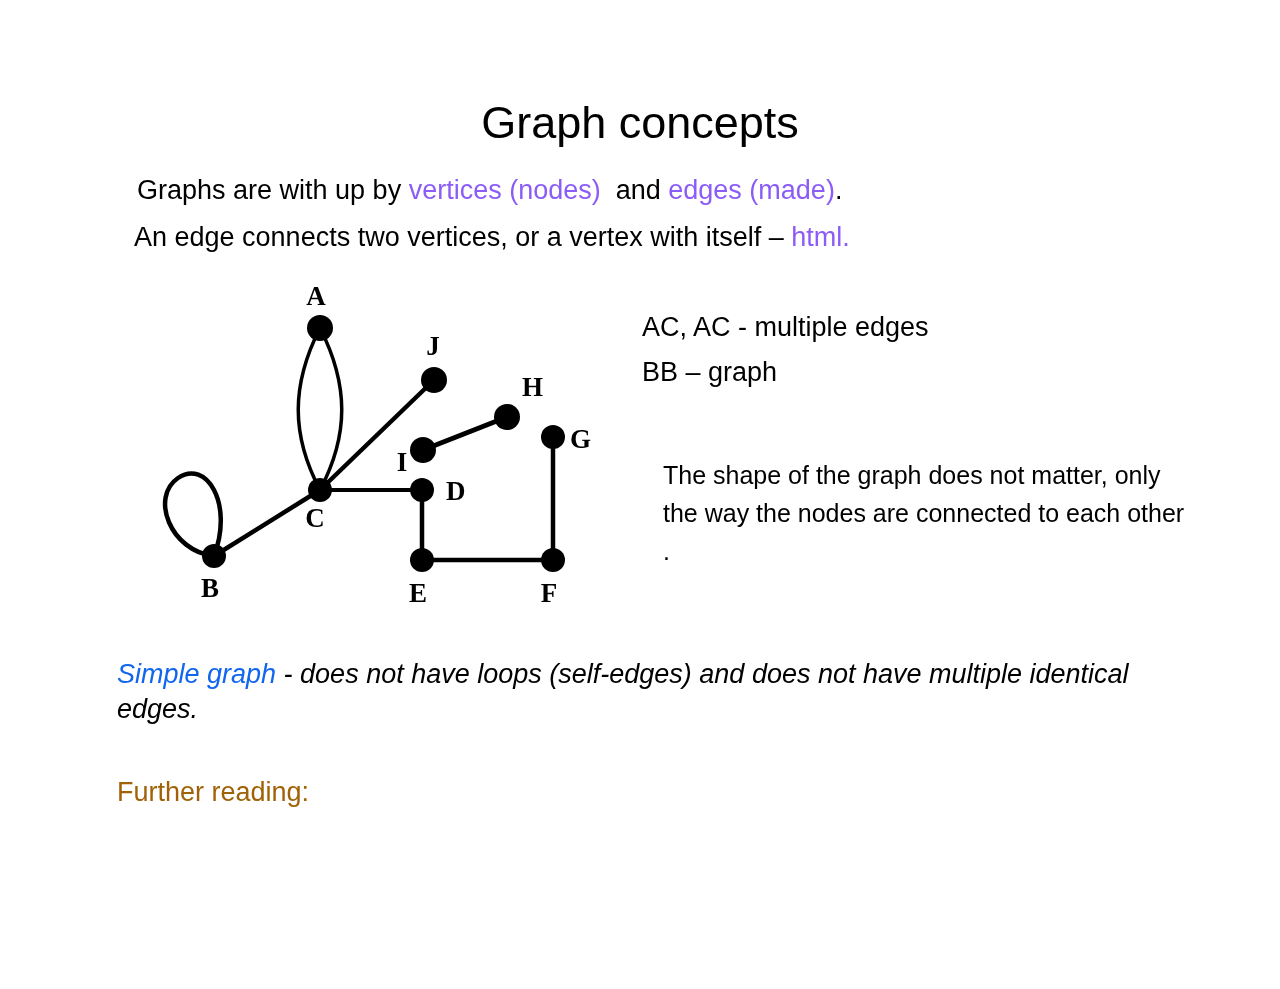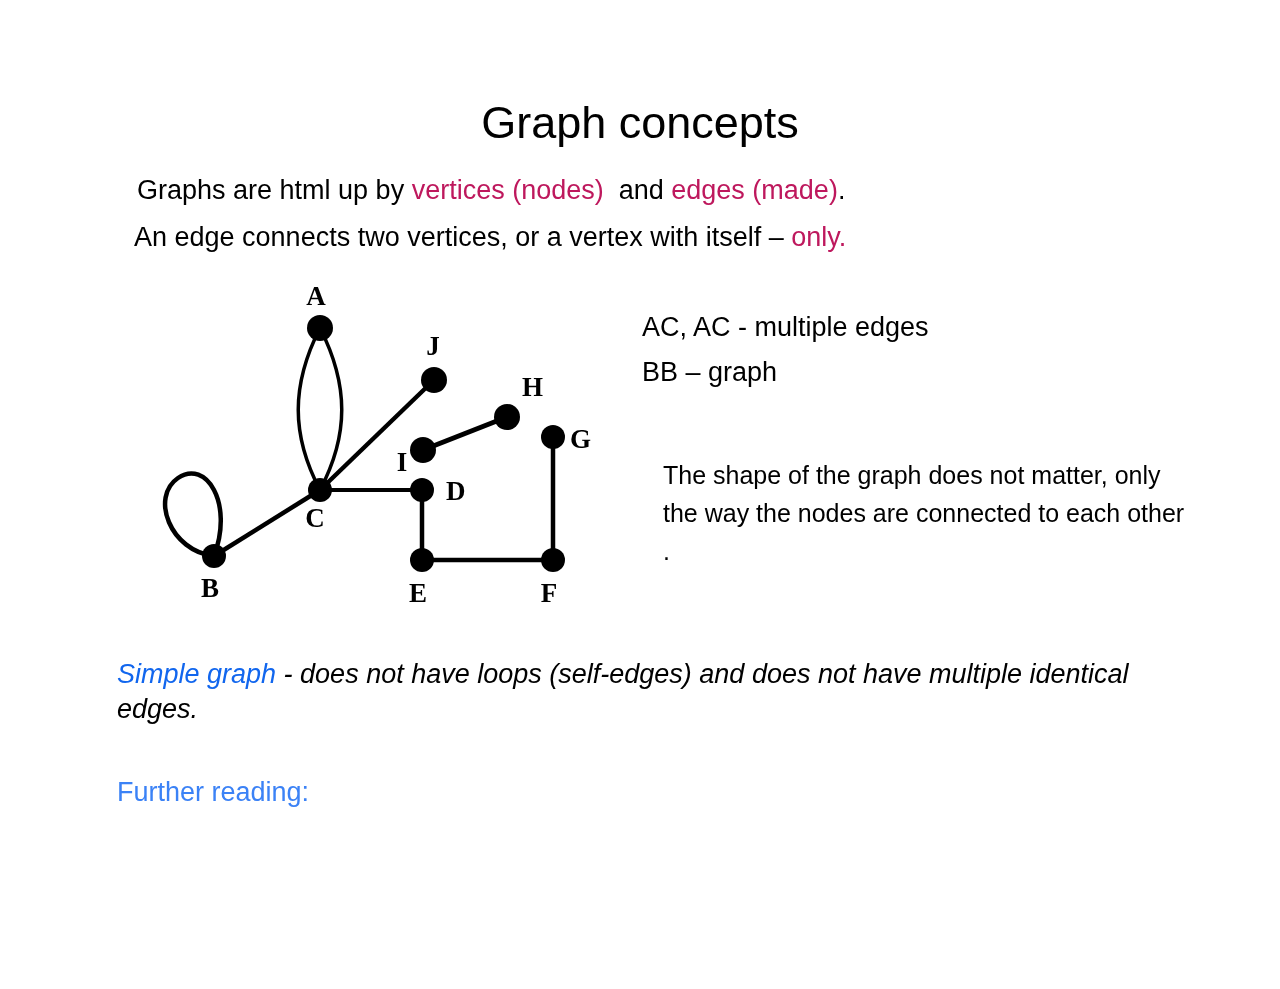--- a/index.html
+++ b/index.html
@@ -35,21 +35,21 @@
   }
   .intro-line {
     position: absolute;
     font-size: 27px;
     line-height: 1.05;
     white-space: pre;
     color: #000000;
   }
   #intro-line-1 { left: 137px; top: 176px; }
   #intro-line-2 { left: 134px; top: 223px; }
-  .pink { color: #be185d; }
+  .pink { color: #8b5cf6; }
   .blue { color: #1166ee; }
 
   .right-note {
     position: absolute;
     font-size: 27px;
     line-height: 1.05;
     white-space: pre;
     color: #000000;
   }
   #note-multiple-edges { left: 642px; top: 313px; }
@@ -77,21 +77,21 @@
     font-style: italic;
   }
 
   #further-reading-block {
     position: absolute;
     left: 117px;
     top: 775px;
     width: 1060px;
     font-size: 27px;
     line-height: 1.28;
-    color: #3b82f6;
+    color: #a16207;
   }
 
   #graph-figure {
     position: absolute;
     left: 130px;
     top: 275px;
     width: 490px;
     height: 345px;
   }
   #graph-figure svg { display: block; }
@@ -102,23 +102,23 @@
     fill: #000000;
   }
 </style>
 </head>
 <body>
 
 <div class="slide">
 
   <div id="slide-title">Graph concepts</div>
 
-  <div class="intro-line" id="intro-line-1"><span>Graphs are html up by </span><span class="pink">vertices (nodes)</span><span>  and </span><span class="pink">edges (made)</span><span>.</span></div>
+  <div class="intro-line" id="intro-line-1"><span>Graphs are with up by </span><span class="pink">vertices (nodes)</span><span>  and </span><span class="pink">edges (made)</span><span>.</span></div>
 
-  <div class="intro-line" id="intro-line-2"><span>An edge connects two vertices, or a vertex with itself – </span><span class="pink">only.</span></div>
+  <div class="intro-line" id="intro-line-2"><span>An edge connects two vertices, or a vertex with itself – </span><span class="pink">html.</span></div>
 
   <div class="right-note" id="note-multiple-edges">AC, AC - multiple edges</div>
   <div class="right-note" id="note-loop">BB – graph</div>
 
   <div id="note-shape">The shape of the graph does not matter, only the way the nodes are connected to each other .</div>
 
   <div id="simple-graph-block"><span class="blue">Simple graph</span><span>  - does not have loops (self-edges) and does not have multiple  identical edges.</span></div>
 
   <div id="further-reading-block">
     <div>Further reading:</div>

